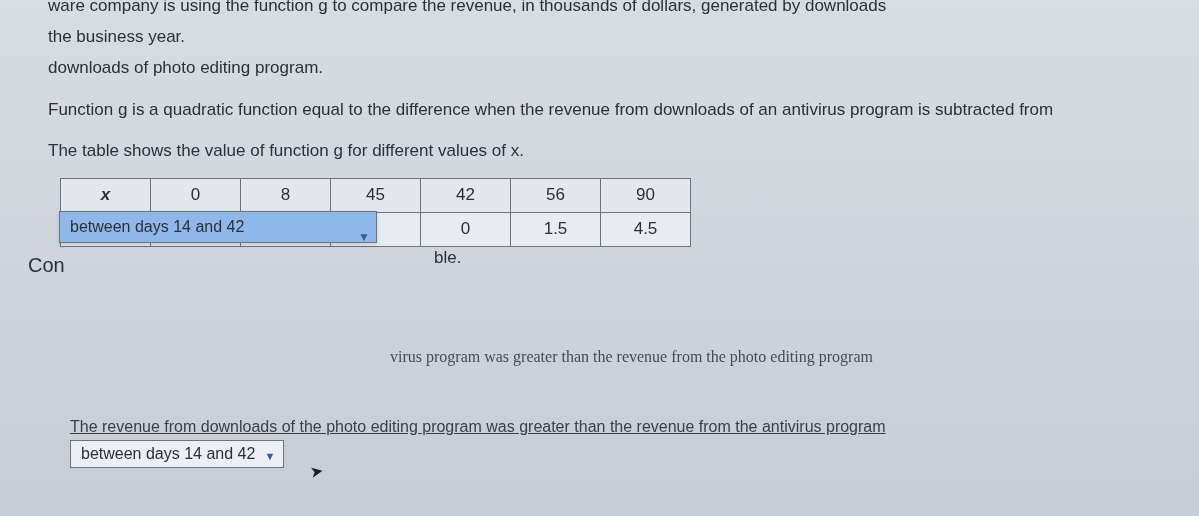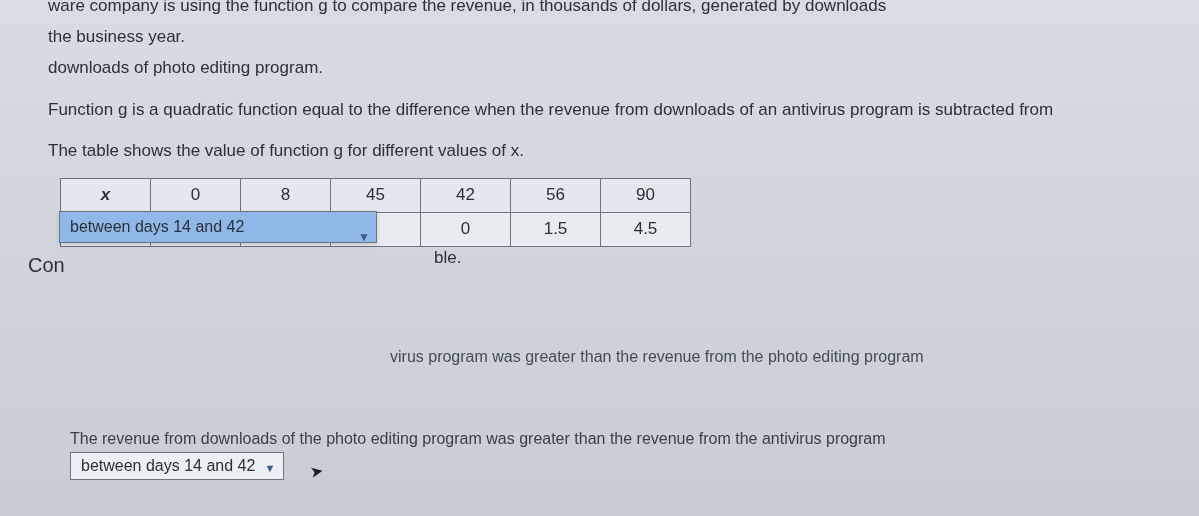--- a/index.html
+++ b/index.html
@@ -80,27 +80,29 @@
       top: 70px;
       color: #2a3138;
       margin-left: 44px;
     }
     .virus-line {
       position: absolute;
       left: 330px;
       top: 170px;
       color: #444c58;
       font-size: 16px;
+      font-family: Liberation Serif, serif;
     }
     .bottom-section {
       position: absolute;
       left: 70px;
-      top: 430px;
+      top: 418px;
       color: #3a4048;
       font-size: 16px;
+      text-decoration: underline;
     }
     .inline-select {
       display: inline-block;
       border: 1px solid #6c7480;
       background: #eceff3;
       padding: 4px 28px 4px 10px;
       position: relative;
       color: #2a3138;
       font-size: 16px;
       margin-top: 4px;

